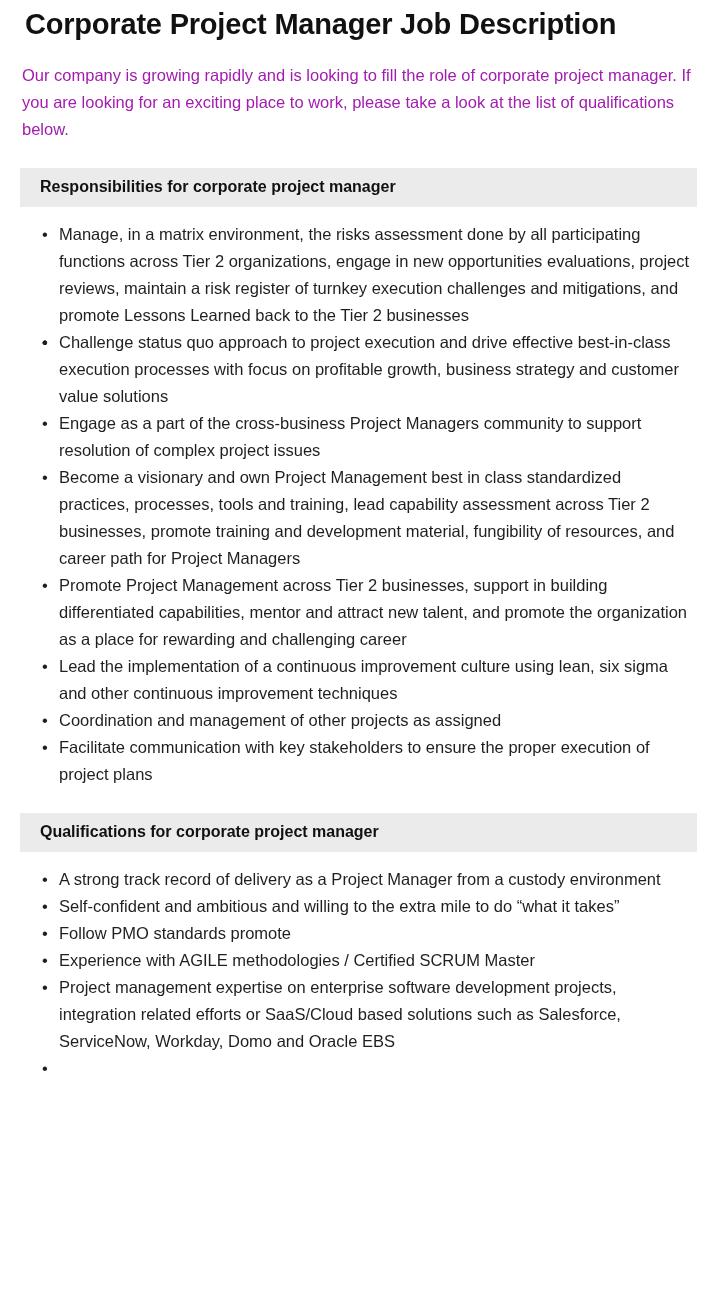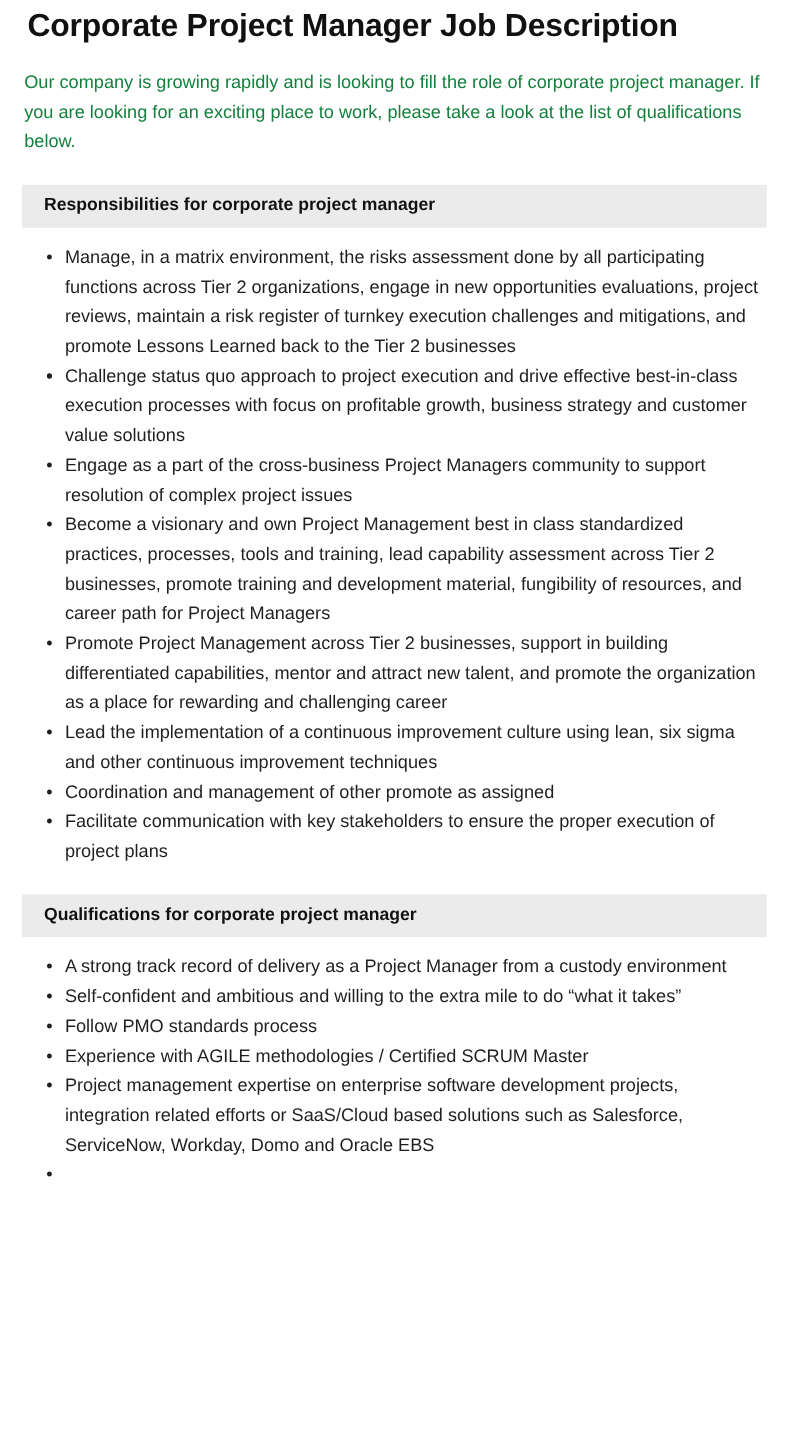--- a/index.html
+++ b/index.html
@@ -27,21 +27,21 @@
     line-height: 36px;
     margin: 0;
     padding: 6px 22px 0 25px;
     color: #111111;
   }
   .intro {
     font-size: 16.5px;
     line-height: 27px;
     margin: 0;
     padding: 20px 26px 0 22px;
-    color: #15803d;
+    color: #a21caf;
   }
   .section {
     margin: 0;
     padding: 0;
   }
   .section-header {
     background: #ebebeb;
     margin: 25px 23px 0 20px;
     padding: 9px 0 10px 20px;
     font-size: 16px;
@@ -88,31 +88,31 @@
     <div class="section-header">Responsibilities for corporate project manager</div>
     <ul class="bullets" id="list-0">
         <li><span class="bullet-dot">•</span><span>Manage, in a matrix environment, the risks assessment done by all participating functions across Tier 2 organizations, engage in new opportunities evaluations, project reviews, maintain a risk register of turnkey execution challenges and mitigations, and promote Lessons Learned back to the Tier 2 businesses</span></li>
         <li><span class="bullet-dot">•</span></li>
         <li><span class="bullet-dot">•</span></li>
         <li><span class="bullet-dot">•</span><span>Challenge status quo approach to project execution and drive effective best-in-class execution processes with focus on profitable growth, business strategy and customer value solutions</span></li>
         <li><span class="bullet-dot">•</span><span>Engage as a part of the cross-business Project Managers community to support resolution of complex project issues</span></li>
         <li><span class="bullet-dot">•</span><span>Become a visionary and own Project Management best in class standardized practices, processes, tools and training, lead capability assessment across Tier 2 businesses, promote training and development material, fungibility of resources, and career path for Project Managers</span></li>
         <li><span class="bullet-dot">•</span><span>Promote Project Management across Tier 2 businesses, support in building differentiated capabilities, mentor and attract new talent, and promote the organization as a place for rewarding and challenging career</span></li>
         <li><span class="bullet-dot">•</span><span>Lead the implementation of a continuous improvement culture using lean, six sigma and other continuous improvement techniques</span></li>
-        <li><span class="bullet-dot">•</span><span>Coordination and management of other promote as assigned</span></li>
+        <li><span class="bullet-dot">•</span><span>Coordination and management of other projects as assigned</span></li>
         <li><span class="bullet-dot">•</span><span>Facilitate communication with key stakeholders to ensure the proper execution of project plans</span></li>
       </ul>
   </div>
 
   <div class="section">
     <div class="section-header">Qualifications for corporate project manager</div>
     <ul class="bullets" id="list-1">
         <li><span class="bullet-dot">•</span><span>A strong track record of delivery as a Project Manager from a custody environment</span></li>
         <li><span class="bullet-dot">•</span><span>Self-confident and ambitious and willing to the extra mile to do “what it takes”</span></li>
-        <li><span class="bullet-dot">•</span><span>Follow PMO standards process</span></li>
+        <li><span class="bullet-dot">•</span><span>Follow PMO standards promote</span></li>
         <li><span class="bullet-dot">•</span><span>Experience with AGILE methodologies / Certified SCRUM Master</span></li>
         <li><span class="bullet-dot">•</span><span>Project management expertise on enterprise software development projects, integration related efforts or SaaS/Cloud based solutions such as Salesforce, ServiceNow, Workday, Domo and Oracle EBS</span></li>
         <li><span class="bullet-dot">•</span></li>
       </ul>
   </div>
 
   <div class="spacer-bottom"></div>
 </div>
 
 </body></html>

